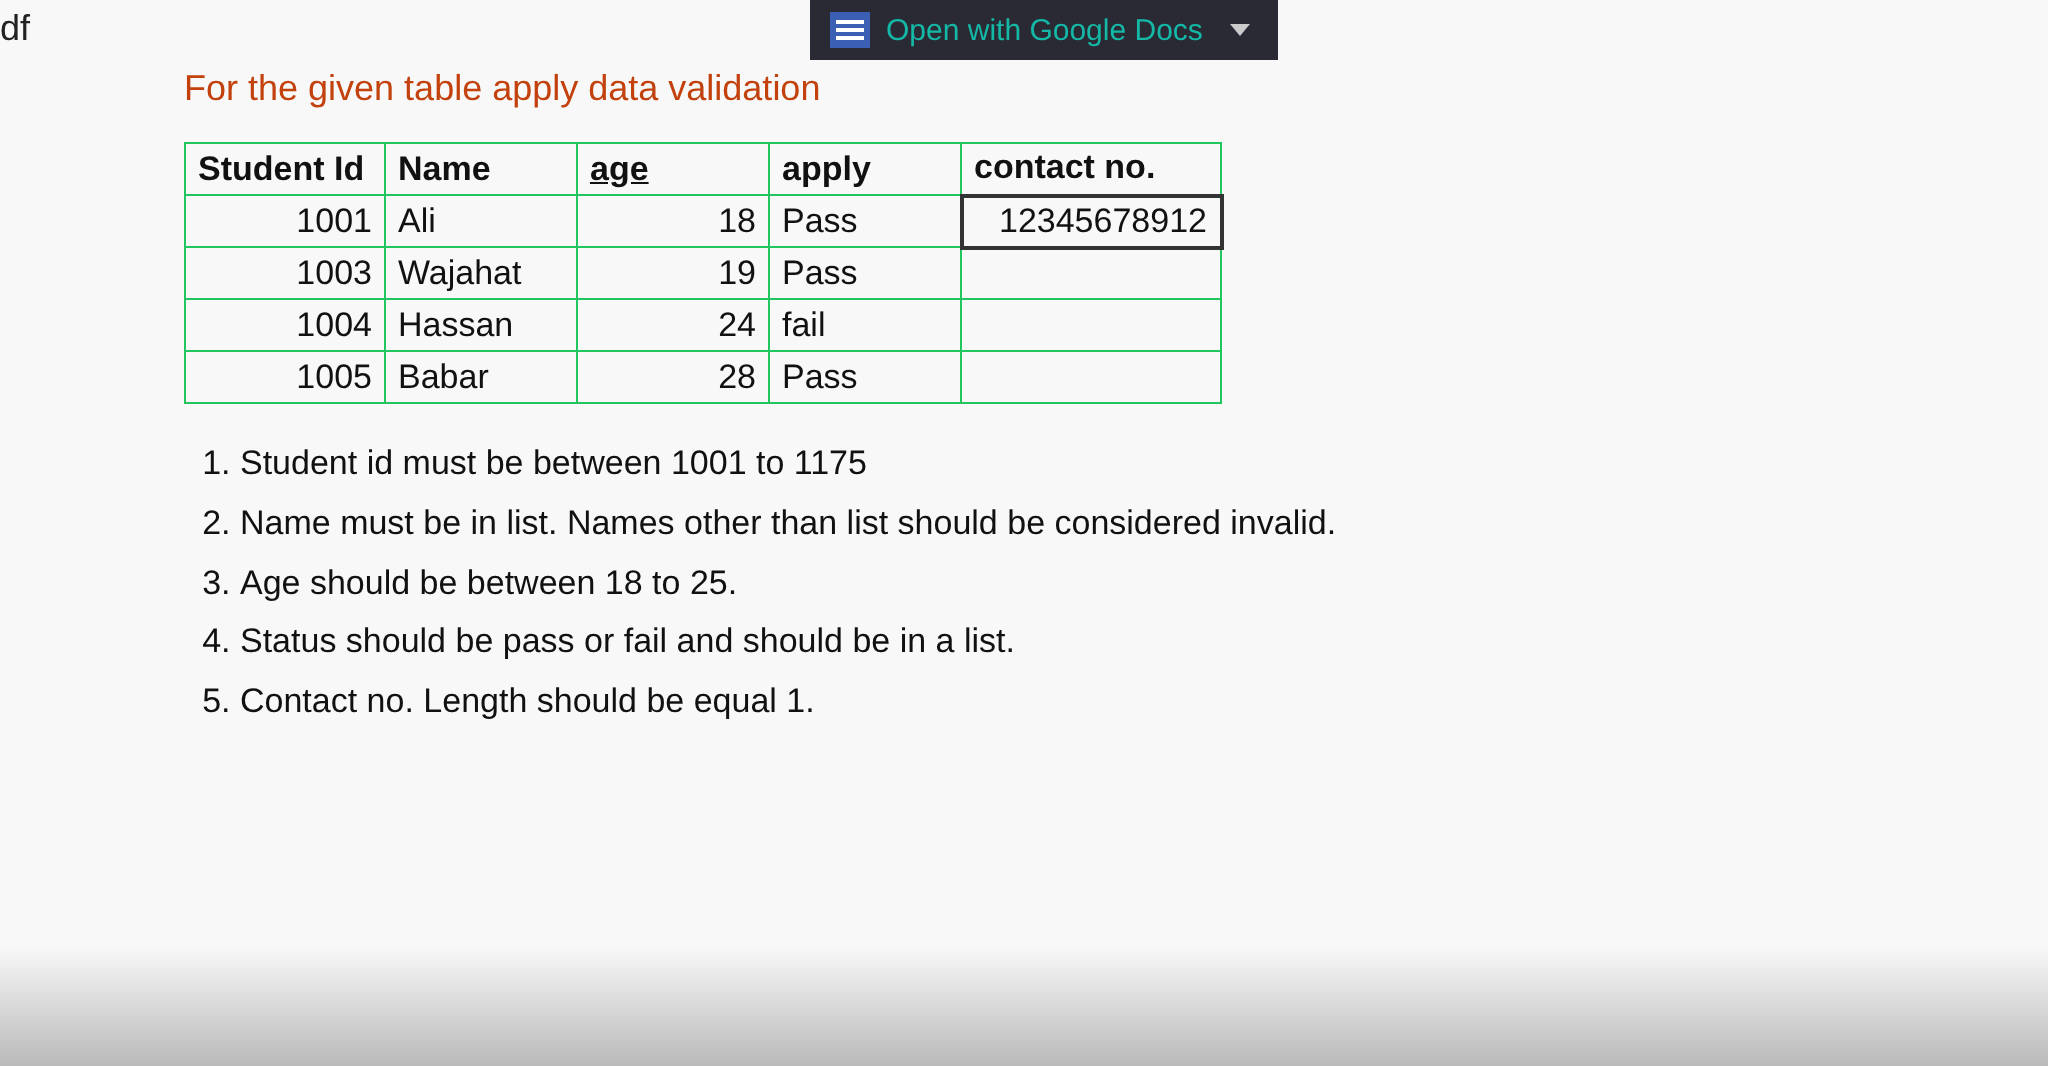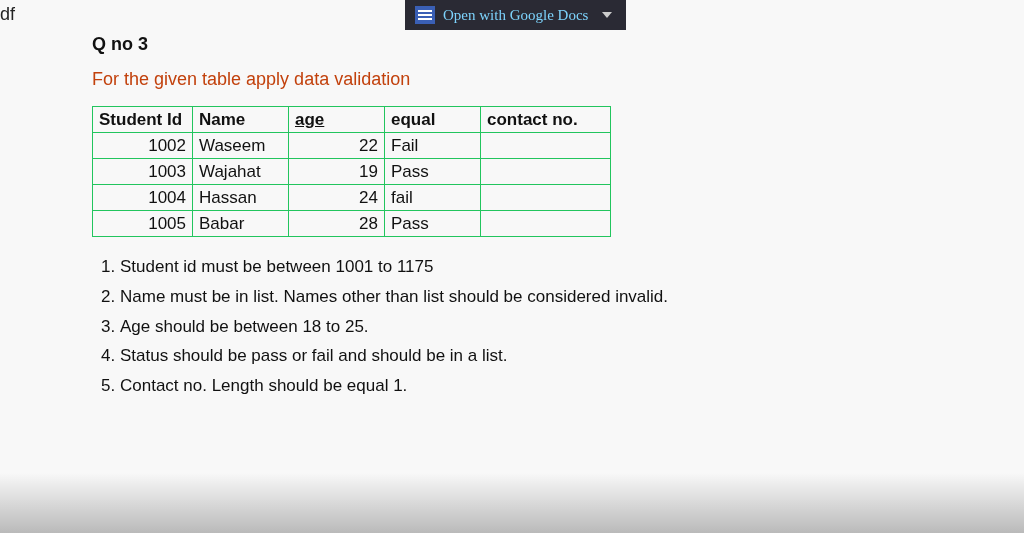--- a/index.html
+++ b/index.html
@@ -21,27 +21,26 @@
       left: 0;
       font-size: 18px;
       color: #222;
       font-weight: 500;
     }
     .docs-button {
       position: absolute;
       top: 0;
       left: 405px;
       background: #2a2a34;
-      color: #7dd3fc;
+      color: #14b8a6;
       padding: 6px 14px 6px 10px;
       display: flex;
       align-items: center;
       gap: 8px;
       font-size: 15px;
-      font-family: Liberation Serif, serif;
     }
     .docs-icon {
       display: inline-flex;
       flex-direction: column;
       gap: 2px;
       justify-content: center;
       background: #3a5fb5;
       padding: 4px 3px;
     }
     .docs-icon-line {
@@ -129,40 +128,39 @@
   <span class="docs-icon">
     <span class="docs-icon-line"></span>
     <span class="docs-icon-line"></span>
     <span class="docs-icon-line"></span>
   </span>
   <span>Open with Google Docs</span>
   <span class="dropdown-caret"></span>
 </div>
 
 <div class="content">
-  <div class="question-heading">Q no 3</div>
   <div class="instruction">For the given table apply data validation</div>
 
   <table>
     <thead>
       <tr>
         <th class="col-id">Student Id</th>
         <th class="col-name">Name</th>
         <th class="col-age">age</th>
-        <th class="col-status">equal</th>
+        <th class="col-status">apply</th>
         <th class="col-contact">contact no.</th>
       </tr>
     </thead>
     <tbody>
       <tr>
-        <td class="num-right">1002</td>
-        <td>Waseem</td>
-        <td class="num-right">22</td>
-        <td>Fail</td>
-        <td></td>
+        <td class="num-right">1001</td>
+        <td>Ali</td>
+        <td class="num-right">18</td>
+        <td>Pass</td>
+        <td class="num-right selected-cell">12345678912</td>
       </tr>
       <tr>
         <td class="num-right">1003</td>
         <td>Wajahat</td>
         <td class="num-right">19</td>
         <td>Pass</td>
         <td></td>
       </tr>
       <tr>
         <td class="num-right">1004</td>

